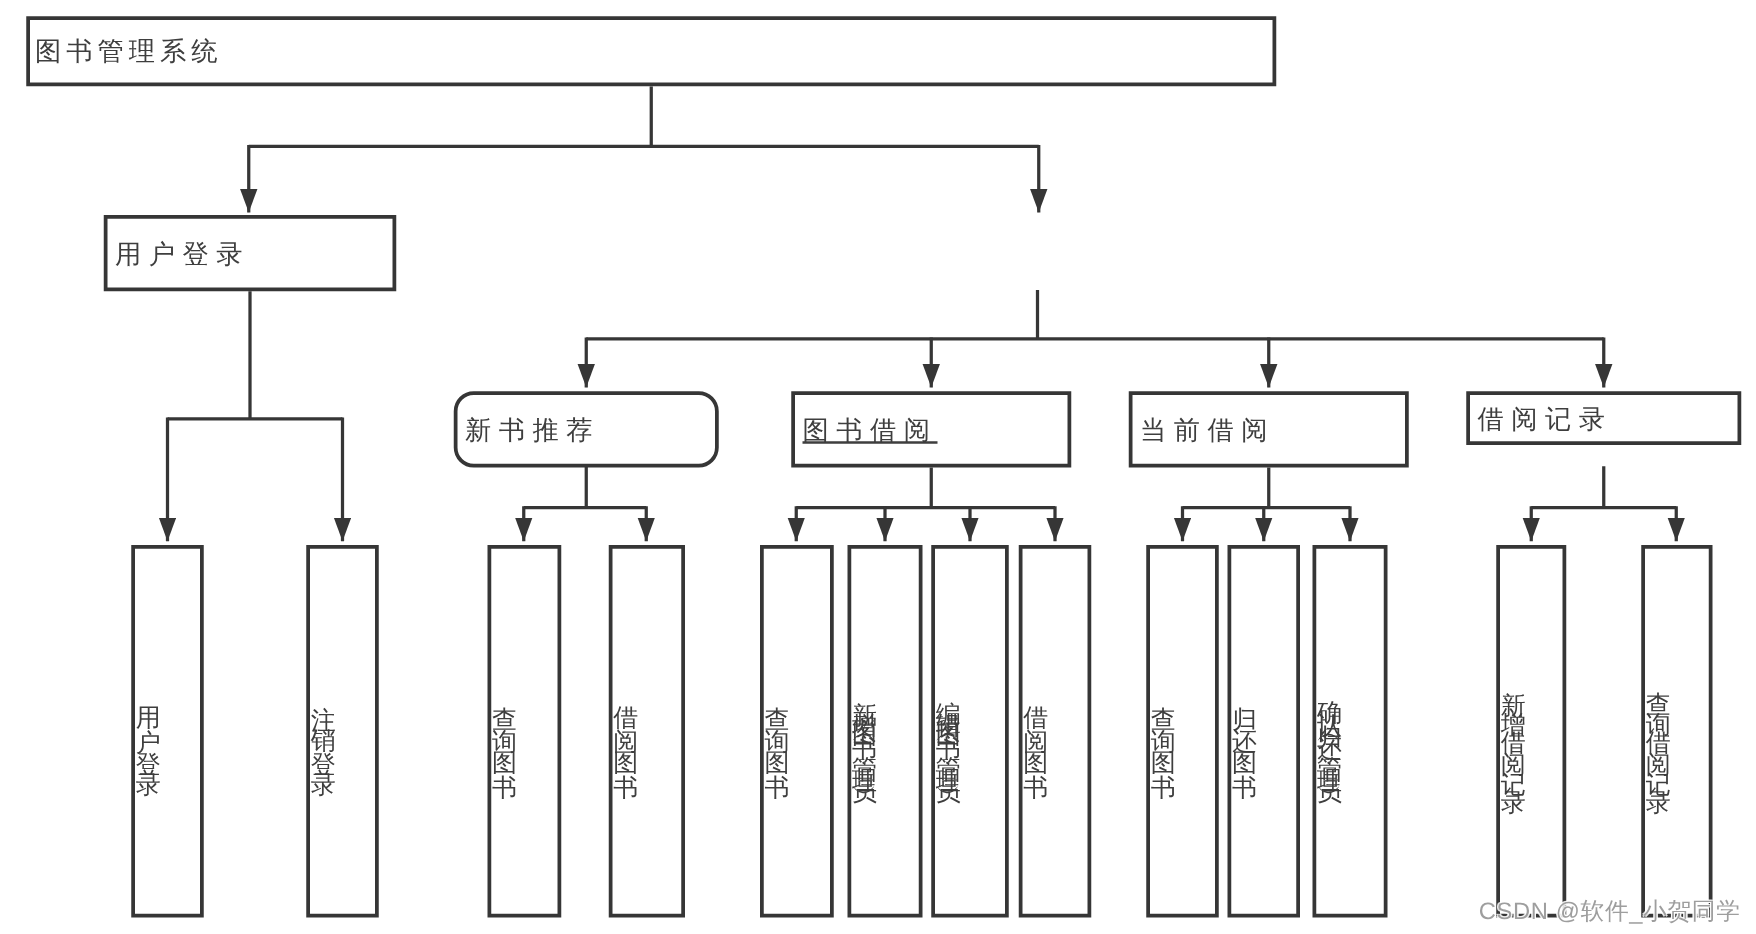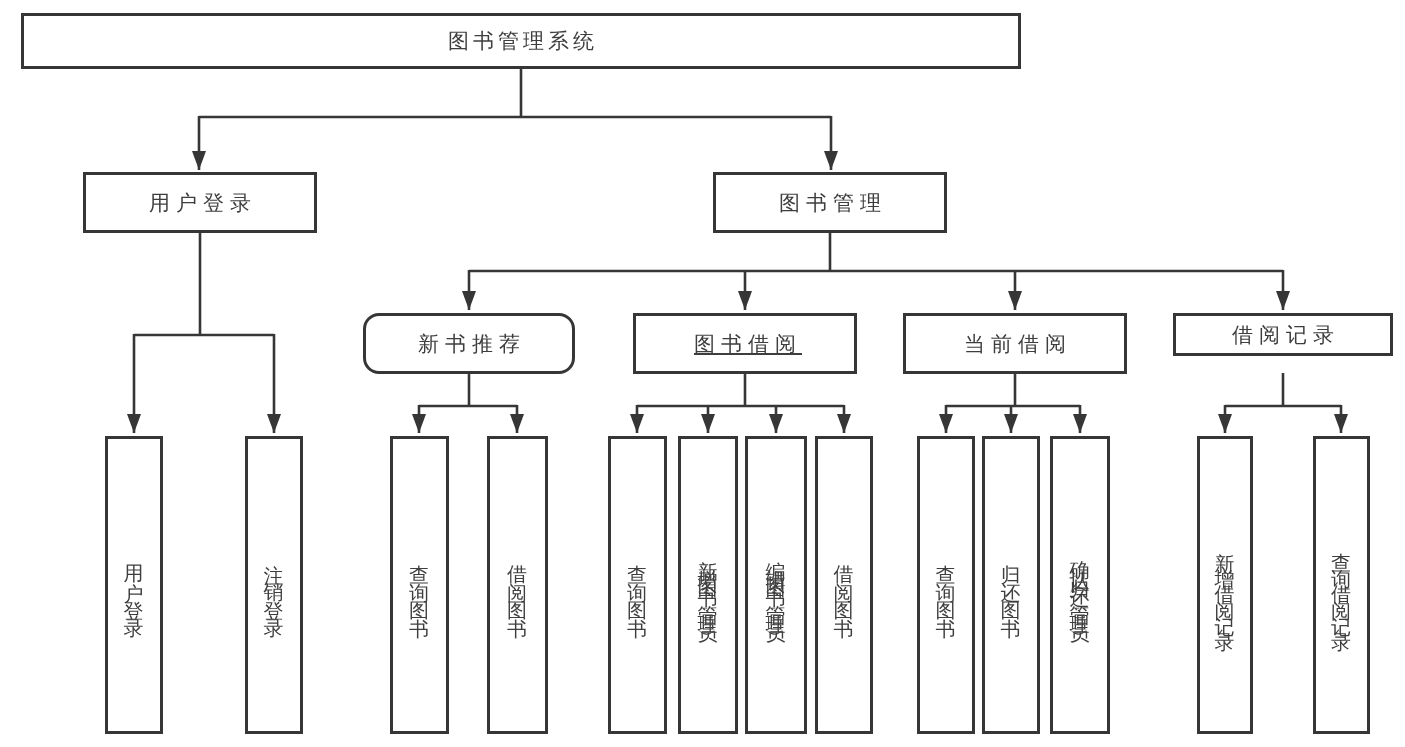--- a/index.html
+++ b/index.html
@@ -11,21 +11,21 @@
     font-family:"Liberation Sans",sans-serif;
     overflow:hidden;
     color:var(--text,#3e3e3e);
   }
   #connectors{position:absolute;left:0;top:0;z-index:1;}
   .box{
     position:absolute;
     box-sizing:border-box;
     background:var(--background,#ffffff);
     border:3px solid var(--line,#363636);
-    display:flex;align-items:center;justify-content:center;
+    display:flex;align-items:center;justify-content:flex-start;
     z-index:2;
   }
   .h-label{font-size:21px;letter-spacing:6px;text-indent:6px;white-space:nowrap;}
   .root-label{font-size:21px;letter-spacing:4px;text-indent:4px;white-space:nowrap;}
   .v{
     writing-mode:vertical-lr;
     text-orientation:mixed;
     line-height:1;
     font-size:20px;
     white-space:nowrap;
@@ -97,23 +97,20 @@
     </g>
   </svg>
 
   <div class="box" style="left:21px;top:13px;width:1000px;height:56px;">
     <span class="root-label">图书管理系统</span>
   </div>
 
   <div class="box" style="left:83px;top:172px;width:234px;height:61px;">
     <span class="h-label">用户登录</span>
   </div>
-  <div class="box" style="left:713px;top:172px;width:234px;height:61px;">
-    <span class="h-label">图书管理</span>
-  </div>
 
   <div class="box" style="left:363px;top:313px;width:212px;height:61px;border-radius:16px;">
     <span class="h-label">新书推荐</span>
   </div>
   <div class="box" style="left:633px;top:313px;width:224px;height:61px;text-decoration:underline;">
     <span class="h-label">图书借阅</span>
   </div>
   <div class="box" style="left:903px;top:313px;width:224px;height:61px;">
     <span class="h-label">当前借阅</span>
   </div>
@@ -158,13 +155,14 @@
     <span class="v v-l">确认归还（管理员）</span>
   </div>
 
   <div class="box" style="left:1197px;top:436px;width:56px;height:298px;">
     <span class="v v-m">新增借阅记录</span>
   </div>
   <div class="box" style="left:1313px;top:436px;width:57px;height:298px;">
     <span class="v v-m">查询借阅记录</span>
   </div>
 
+  <div id="watermark">CSDN @软件_小贺同学</div>
 </div>
 
 </body></html>

